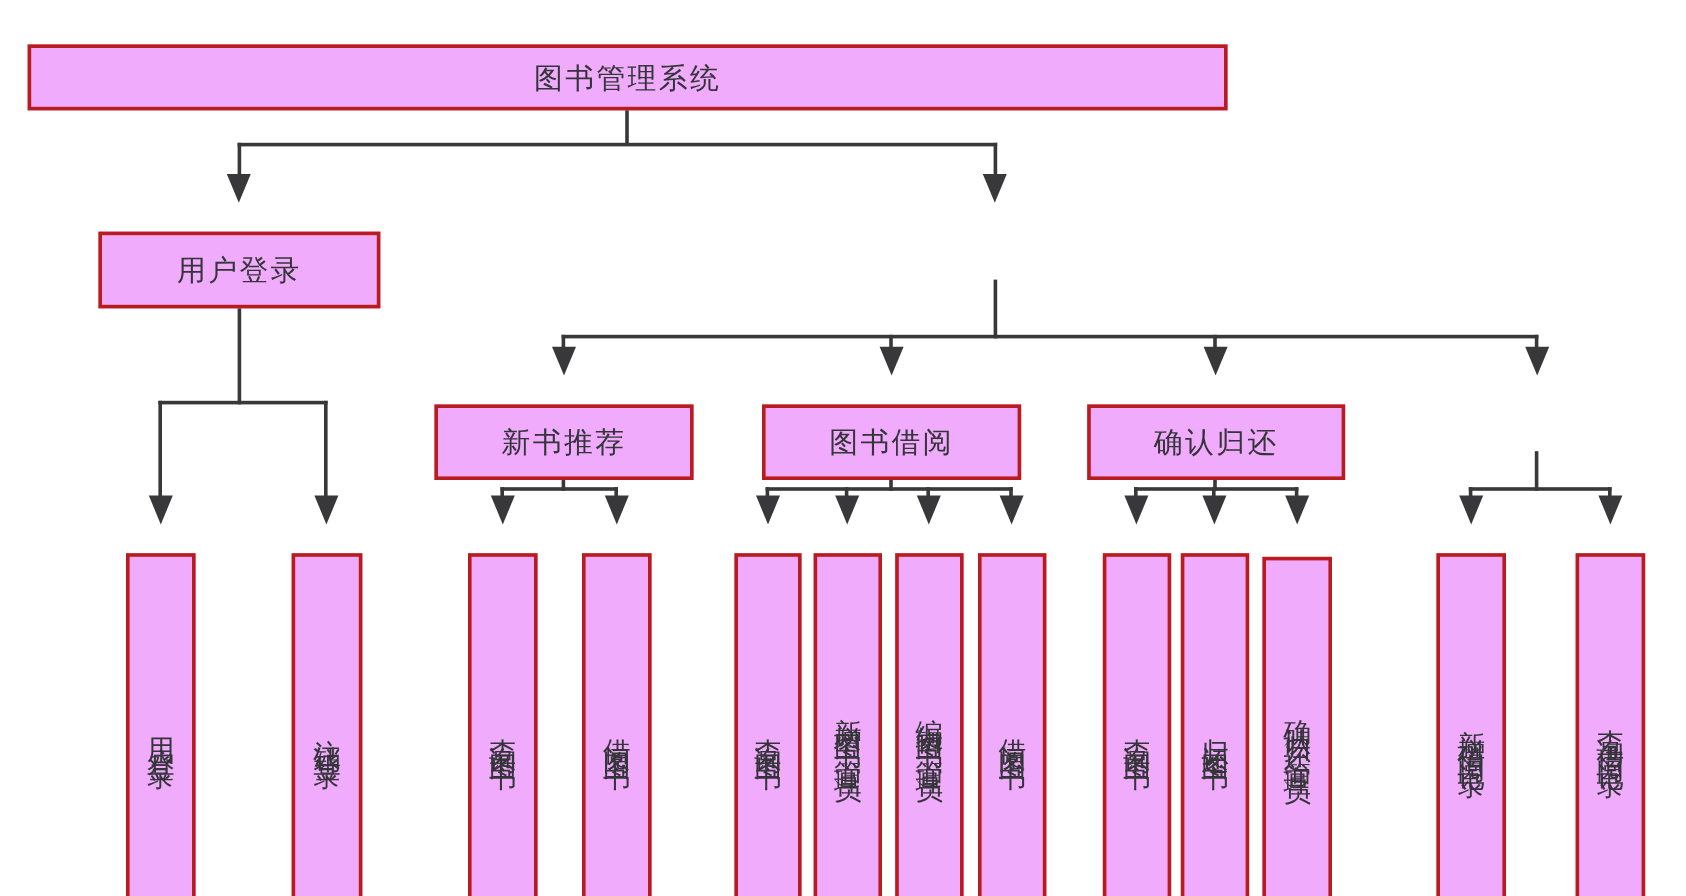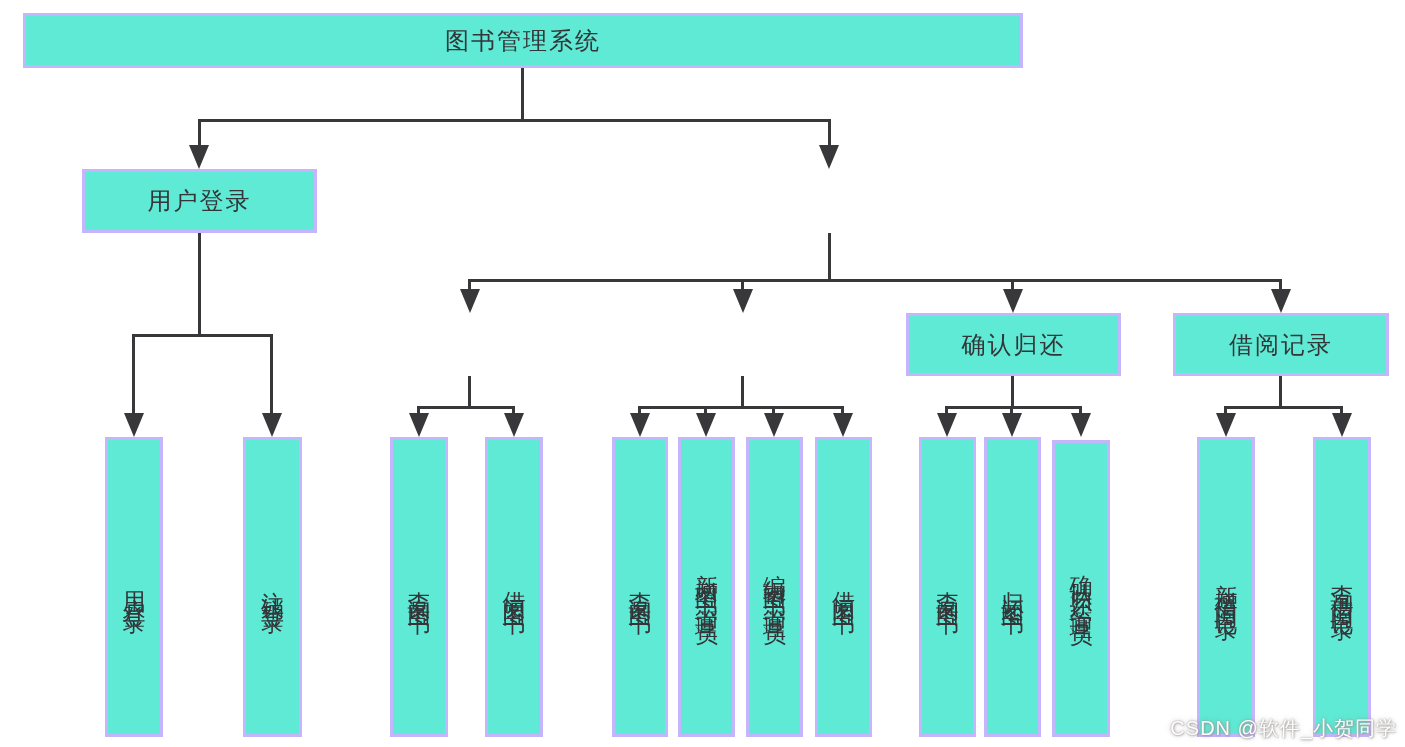--- a/index.html
+++ b/index.html
@@ -7,29 +7,30 @@
     position: relative;
     width: 1405px;
     height: 747px;
     background: #ffffff;
     font-family: "Liberation Sans", "DejaVu Sans", sans-serif;
     overflow: hidden;
   }
   .box {
     position: absolute;
     box-sizing: border-box;
-    border: 3px solid #c4b5fd;
-    background: #5eead4;
+    border: 3px solid #b91c1c;
+    background: #f0abfc;
     display: flex;
     align-items: center;
     justify-content: center;
     color: #333538;
     font-size: 24px;
     letter-spacing: 2px;
     white-space: nowrap;
+    margin-top: 24px;
   }
   .leaf {
     font-size: 23px;
   }
   .leaf .vtext {
     writing-mode: vertical-rl;
     text-orientation: mixed;
     letter-spacing: 7px;
     line-height: 1;
     white-space: nowrap;
@@ -123,25 +124,28 @@
   <div class="arrow" style="left:1332px; top:413px;"></div>
 
   <div class="box" style="left:23px; top:13px; width:1000px; height:55px;">
     <span>图书管理系统</span>
   </div>
 
   <div class="box" style="left:82px; top:169px; width:235px; height:64px;">
     <span>用户登录</span>
   </div>
 
+  <div class="box" style="left:362px; top:313px; width:216px; height:63px;">
+    <span>新书推荐</span>
+  </div>
+  <div class="box" style="left:635px; top:313px; width:216px; height:63px;">
+    <span>图书借阅</span>
+  </div>
   <div class="box" style="left:906px; top:313px; width:215px; height:63px;">
     <span>确认归还</span>
-  </div>
-  <div class="box" style="left:1173px; top:313px; width:216px; height:63px;">
-    <span>借阅记录</span>
   </div>
 
   <div class="box leaf" style="left:105px; top:437px; width:58px; height:300px;">
     <span class="vtext">用户登录</span>
   </div>
   <div class="box leaf" style="left:243px; top:437px; width:59px; height:300px;">
     <span class="vtext">注销登录</span>
   </div>
 
   <div class="box leaf" style="left:390px; top:437px; width:58px; height:300px;">
@@ -174,15 +178,14 @@
     <span class="vtext">确认归还（管理员）</span>
   </div>
 
   <div class="box leaf" style="left:1197px; top:437px; width:58px; height:300px;">
     <span class="vtext">新增借阅记录</span>
   </div>
   <div class="box leaf" style="left:1313px; top:437px; width:58px; height:300px;">
     <span class="vtext">查询借阅记录</span>
   </div>
 
-  <div class="watermark">CSDN @软件_小贺同学</div>
 
 </div>
 
 </body></html>

